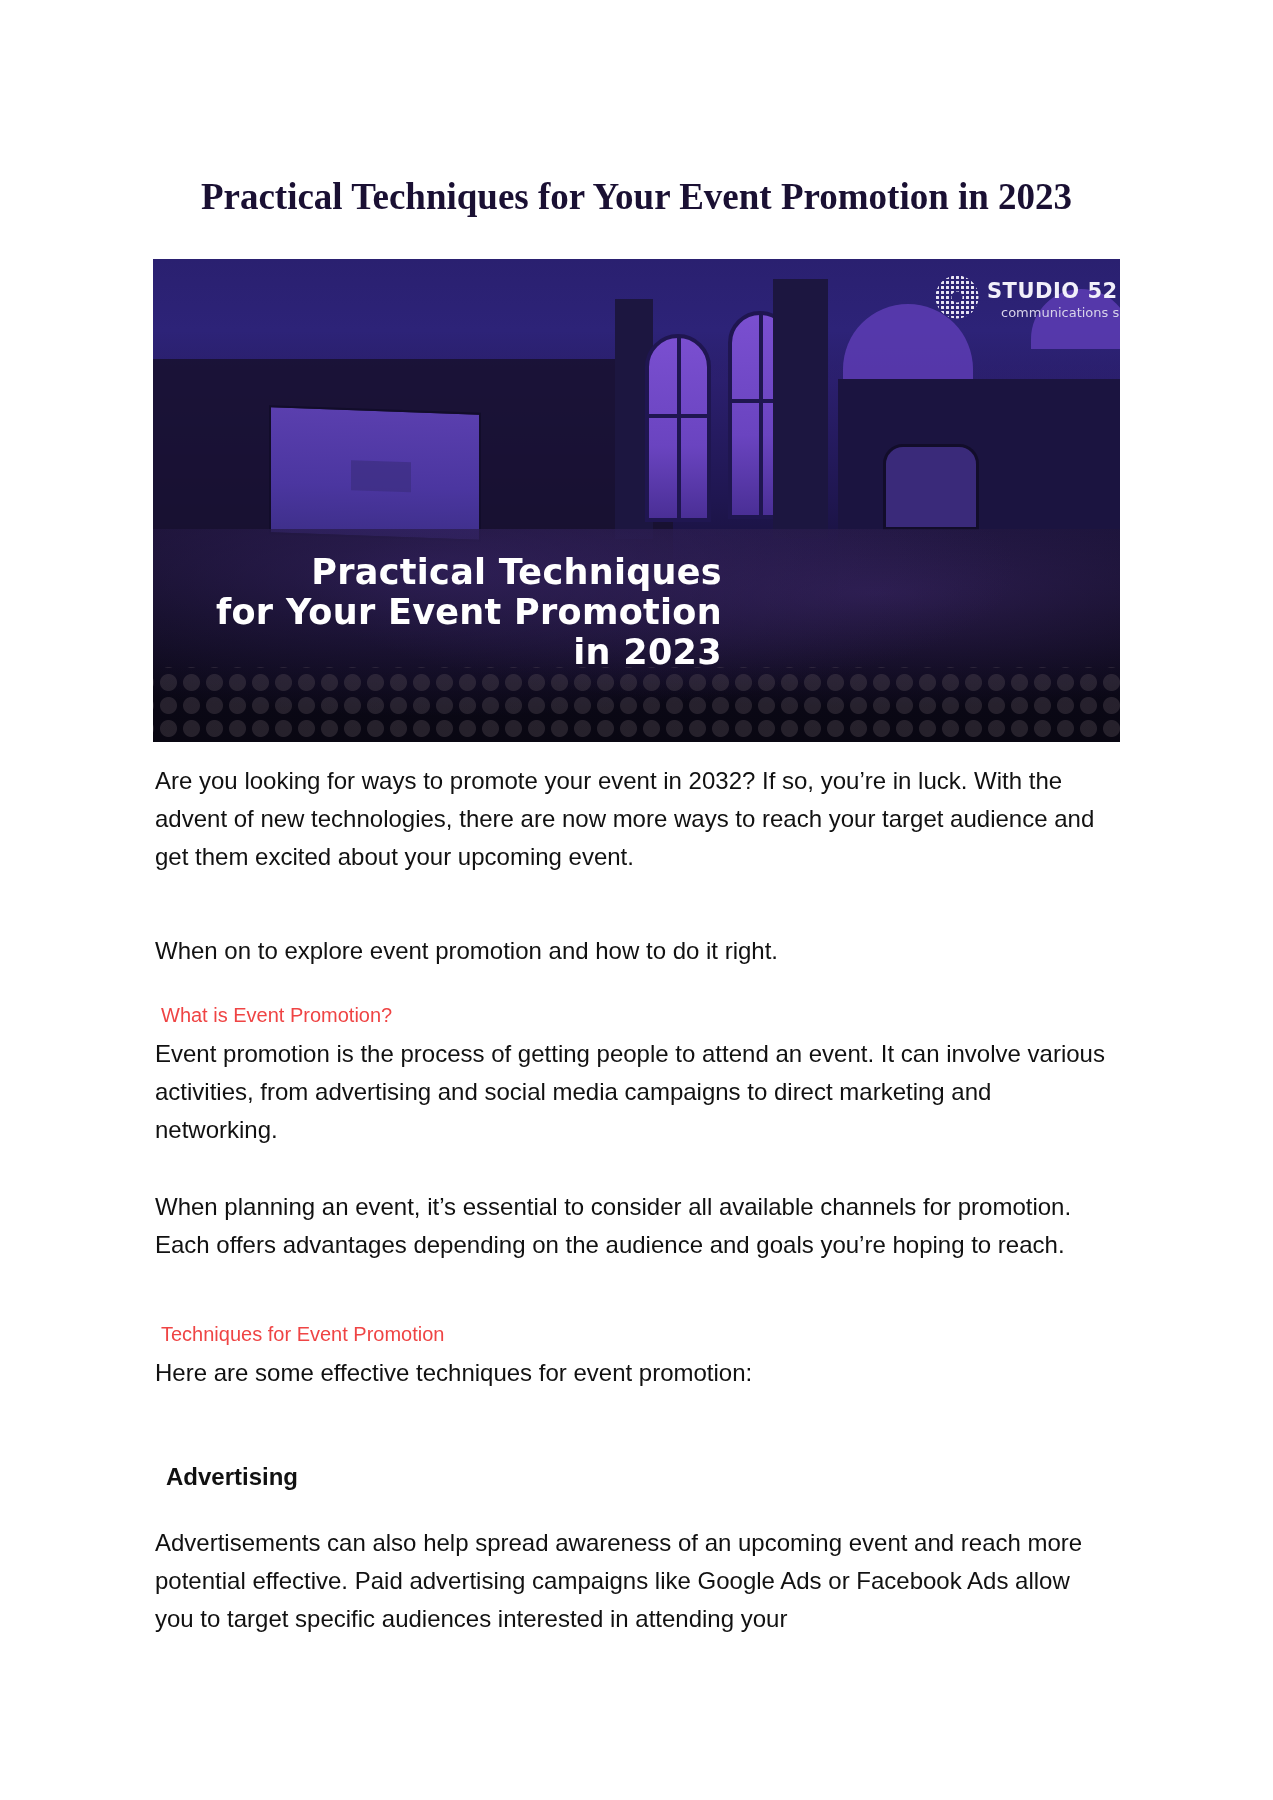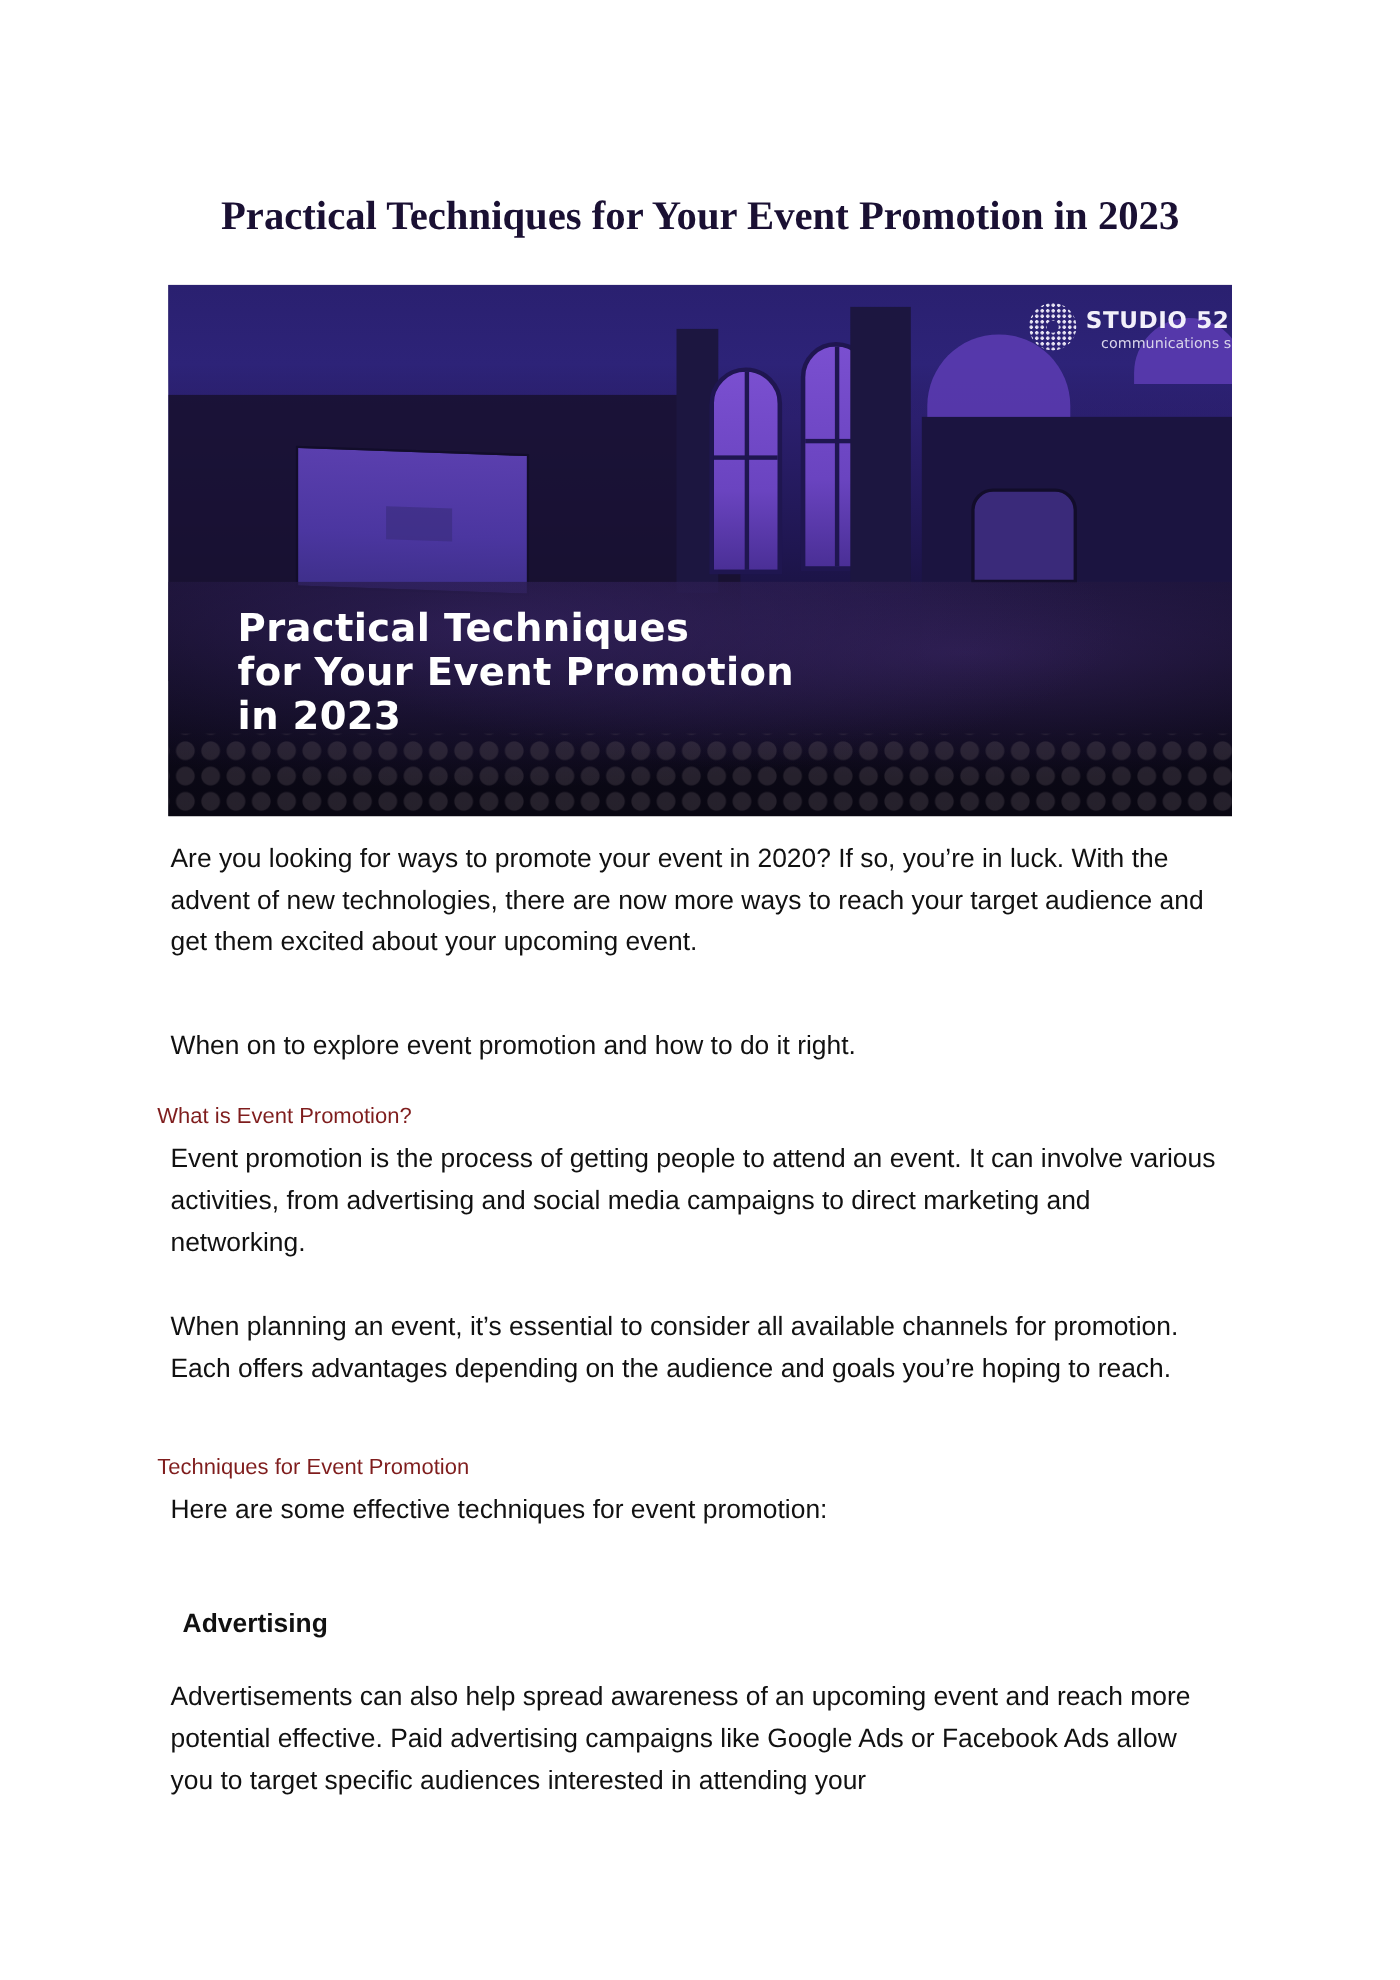--- a/index.html
+++ b/index.html
@@ -8,20 +8,21 @@
 
   .doc-title {
     position: absolute; left: 0; top: 150px; width: 1273px; text-align: center;
     font-family: "Liberation Serif", "DejaVu Serif", serif;
     font-size: 37px; color: #1a1033; letter-spacing: 0px; white-space: nowrap;
   }
 
   .banner {
     position: absolute; left: 153px; top: 259px; width: 967px; height: 483px; overflow: hidden;
     background: linear-gradient(180deg, #241a5c 0%, #2b1f6e 25%, #1f1650 50%, #120d2a 75%, #0b0816 100%);
+    text-align: right;
   }
   .b-ceiling { position:absolute; left:0; top:0; width:100%; height:120px;
     background: linear-gradient(180deg,#2a2070 0%, #2d2378 60%, rgba(30,22,80,0) 100%); }
   .b-wall-left { position:absolute; left:0; top:100px; width:520px; height:260px; background:#17112e; opacity:.85; }
   .b-wall-right { position:absolute; left:685px; top:120px; width:282px; height:250px; background:#1b1440; }
   .b-screen { position:absolute; left:116px; top:150px; width:208px; height:125px;
     background: linear-gradient(180deg,#5a3fae 0%, #4b36a0 60%, #3e2f8a 100%);
     border: 2px solid #120d2a; transform: skewY(2deg); }
   .b-screen-ship { position:absolute; left:80px; top:50px; width:60px; height:30px; background:#3c2d80; opacity:.7; }
   .b-window { position:absolute; background: linear-gradient(180deg,#7a4fd0 0%, #6a44c0 60%, #4a2f96 100%);
@@ -54,23 +55,23 @@
     font-size:21px; color:#f2f0fa; letter-spacing:0.5px; white-space:nowrap; }
   .logo-tagline { position:absolute; left:66px; top:30px; font-family:"DejaVu Sans", sans-serif;
     font-size:13px; color:#d8d4ea; white-space:nowrap; }
 
   .body-text {
     position:absolute; left:155px; width:960px; margin:0;
     font-family: "Liberation Sans", "DejaVu Sans", sans-serif;
     font-size: 24px; line-height: 38px; color: #111111;
   }
   .subheading {
-    position:absolute; left:143px; margin:0;
+    position:absolute; left:161px; margin:0;
     font-family: "Liberation Sans", "DejaVu Sans", sans-serif; font-weight: normal;
-    font-size: 20px; line-height: 26px; color: #7f1d1d;
+    font-size: 20px; line-height: 26px; color: #ef4444;
   }
   .bold-heading {
     position:absolute; left:155px; margin:11px;
     font-family: "Liberation Sans", "DejaVu Sans", sans-serif; font-weight: bold;
     font-size: 24px; line-height: 30px; color: #111111;
   }
 </style>
 </head>
 <body>
 
@@ -99,21 +100,21 @@
       <div class="logo-mark"></div>
       <div class="logo-name">STUDIO 52</div>
       <div class="logo-tagline">communications since 1977</div>
     </div>
 
     <h2 class="banner-heading">Practical Techniques
 for Your Event Promotion
 in 2023</h2>
   </div>
 
-  <p class="body-text" style="top:762px;">Are you looking for ways to promote your event in 2020? If so, you’re in luck. With the advent of new technologies, there are now more ways to reach your target audience and get them excited about your upcoming event.</p>
+  <p class="body-text" style="top:762px;">Are you looking for ways to promote your event in 2032? If so, you’re in luck. With the advent of new technologies, there are now more ways to reach your target audience and get them excited about your upcoming event.</p>
   <p class="body-text" style="top:932px;">When on to explore event promotion and how to do it right.</p>
 
   <h3 class="subheading" style="top:1002px;">What is Event Promotion?</h3>
   <p class="body-text" style="top:1188px;">When planning an event, it’s essential to consider all available channels for promotion. Each offers advantages depending on the audience and goals you’re hoping to reach.</p>
   <p class="body-text" style="top:1035px;">Event promotion is the process of getting people to attend an event. It can involve various activities, from advertising and social media campaigns to direct marketing and networking.</p>
 
   <h3 class="subheading" style="top:1321px;">Techniques for Event Promotion</h3>
   <p class="body-text" style="top:1354px;">Here are some effective techniques for event promotion:</p>
 
   <h4 class="bold-heading" style="top:1451px;">Advertising</h4>

